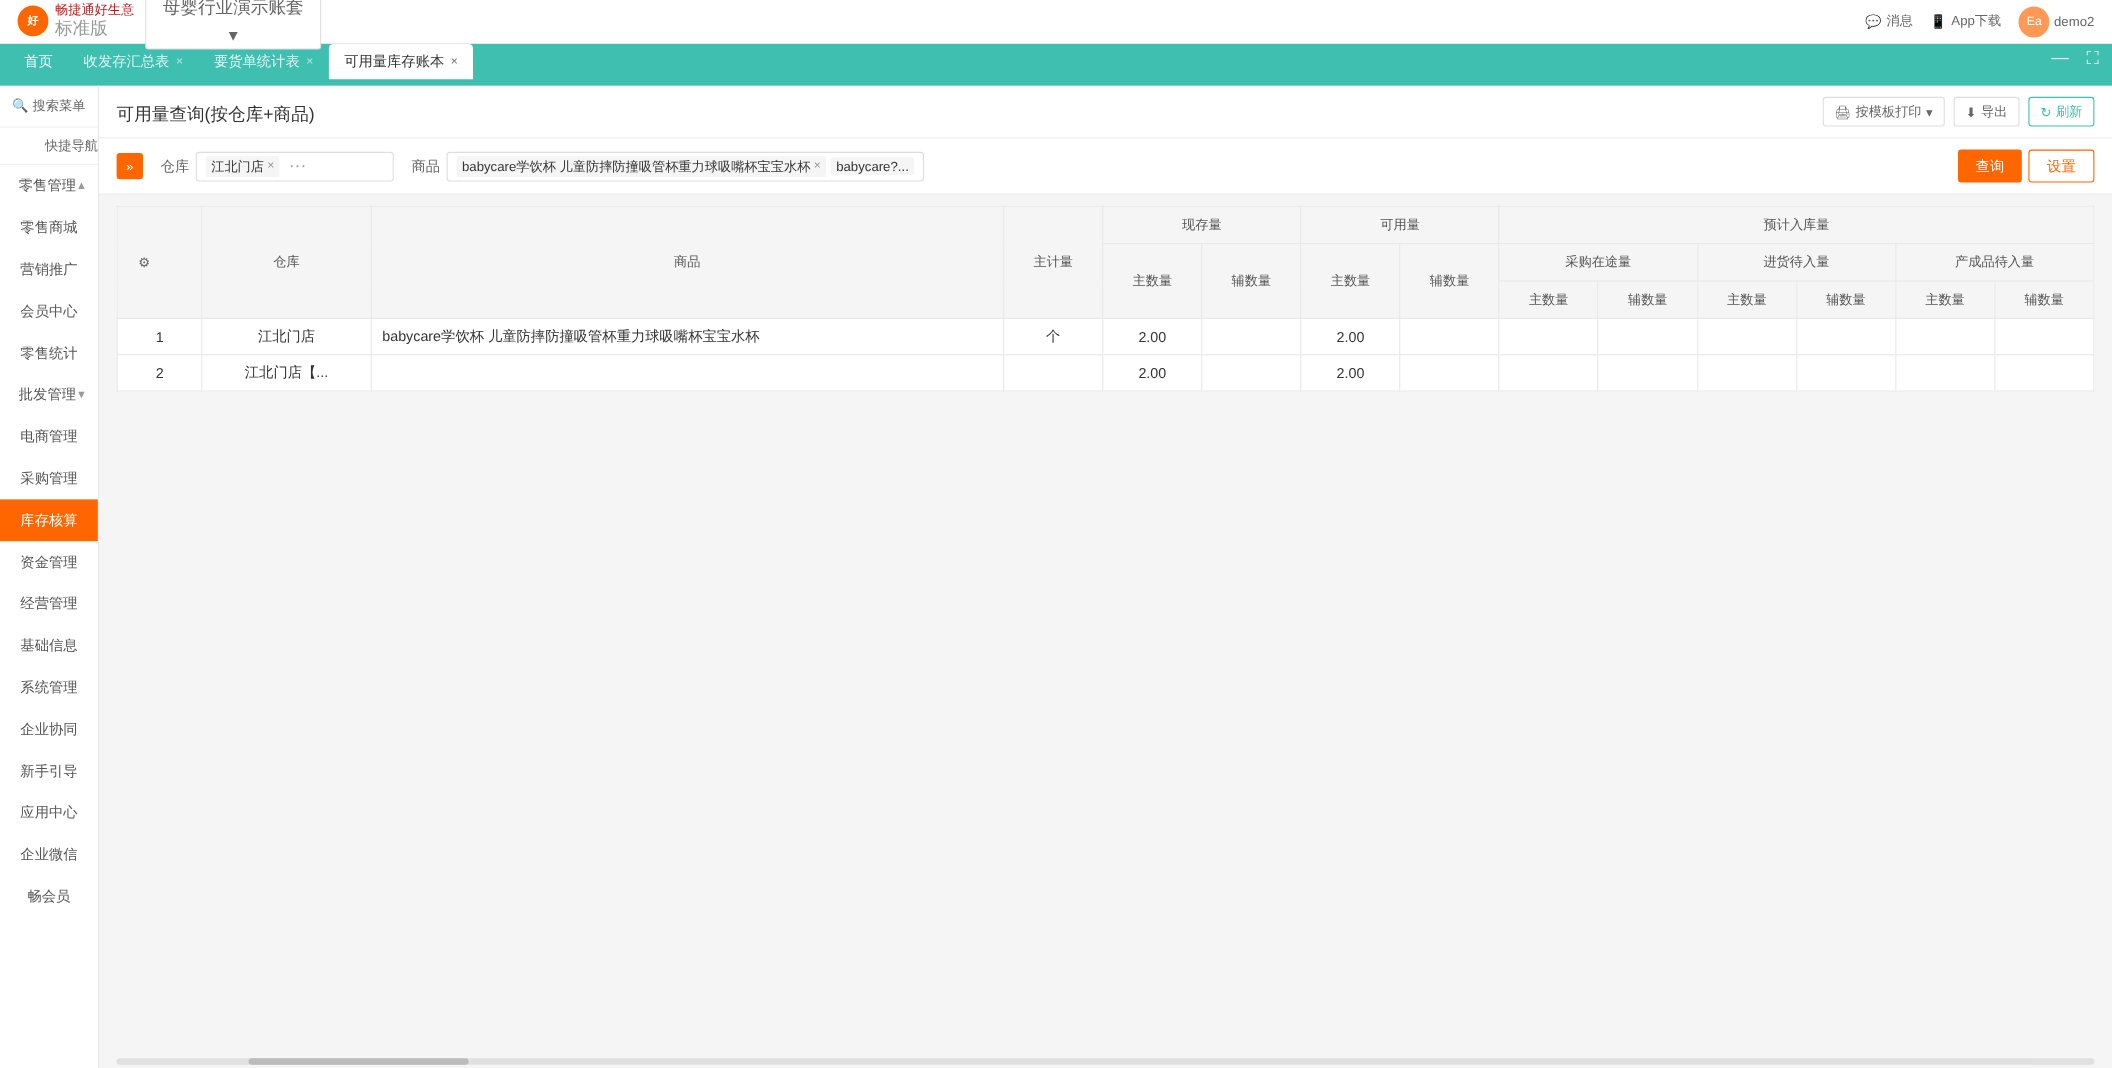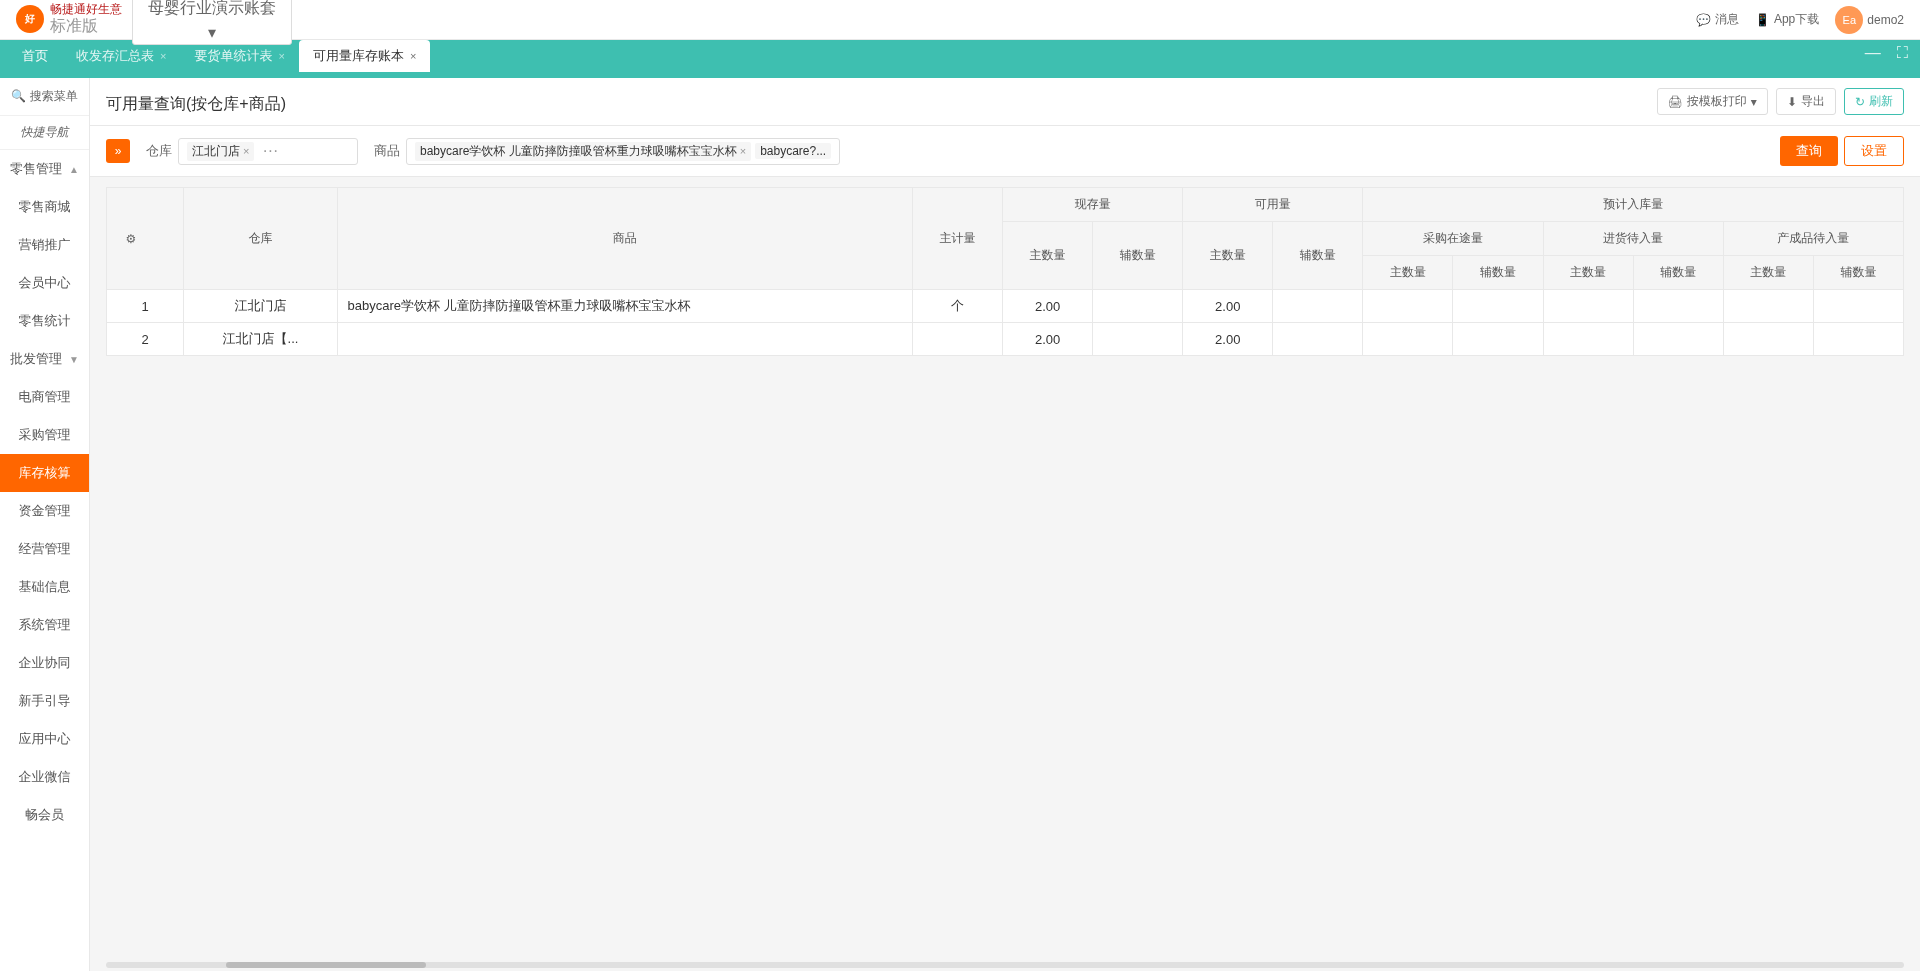--- a/index.html
+++ b/index.html
@@ -31,26 +31,26 @@
     .tab-close { font-size: 11px; opacity: 0.7; cursor: pointer; }
     .tab-bar-actions { margin-left: auto; display: flex; gap: 8px; }
     .tab-bar-btn { color: rgba(255,255,255,0.85); cursor: pointer; font-size: 16px; padding: 4px; }
 
     
     .main-layout { display: flex; height: calc(971px - 40px - 38px); }
 
     
     .sidebar { width: 90px; background: #fff; border-right: 1px solid #e8e8e8; display: flex; flex-direction: column; overflow-y: auto; }
     .sidebar-search { padding: 10px 8px; font-size: 12px; color: #666; cursor: pointer; border-bottom: 1px solid #f0f0f0; text-align: center; }
-    .sidebar-nav { padding: 8px 0; font-size: 12px; color: #666; cursor: pointer; text-align: center; border-bottom: 1px solid #f0f0f0; font-style: italic; }
+    .sidebar-nav { padding: 8px 0; font-size: 12px; color: #666; cursor: pointer; text-align: right; border-bottom: 1px solid #f0f0f0; }
     .sidebar-item { display: flex; align-items: center; justify-content: space-between; padding: 10px 10px; font-size: 13px; color: #555; cursor: pointer; }
     .sidebar-item.active { background: #ff6600; color: #fff; }
     .sidebar-item .item-label { flex: 1; text-align: center; }
     .sidebar-group-header { display: flex; align-items: center; justify-content: space-between; padding: 10px 10px; font-size: 13px; color: #555; cursor: pointer; }
-    .sidebar-group-header .item-label { flex: 1; text-align: left; }
+    .sidebar-group-header .item-label { flex: 1; text-align: right; }
     .chevron { font-size: 10px; color: #999; }
 
     
     .content { flex: 1; display: flex; flex-direction: column; overflow: hidden; background: #f5f5f5; }
 
     
     .page-header { display: flex; align-items: flex-end; justify-content: space-between; padding: 10px 16px; background: #fff; border-bottom: 1px solid #e8e8e8; }
     .page-title { font-size: 16px; font-weight: 500; color: #333; }
     .page-actions { display: flex; align-items: center; gap: 8px; }
     .btn-action { display: flex; align-items: center; gap: 4px; padding: 4px 10px; border: 1px solid #ddd; border-radius: 3px; background: #fff; cursor: pointer; font-size: 12px; color: #666; }

